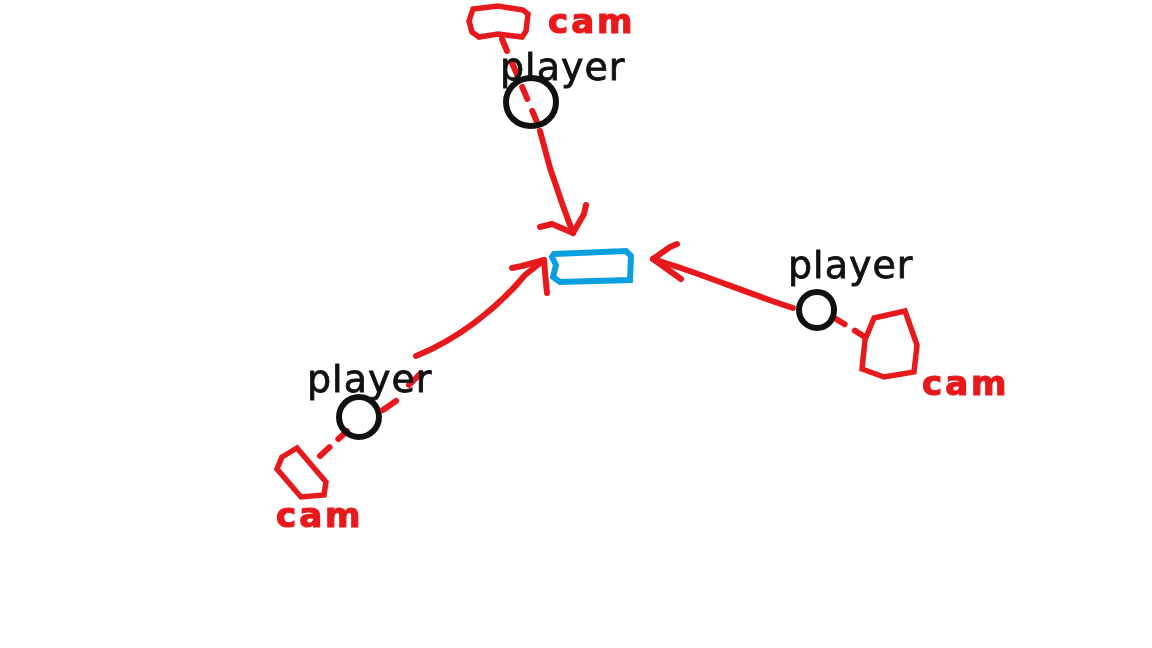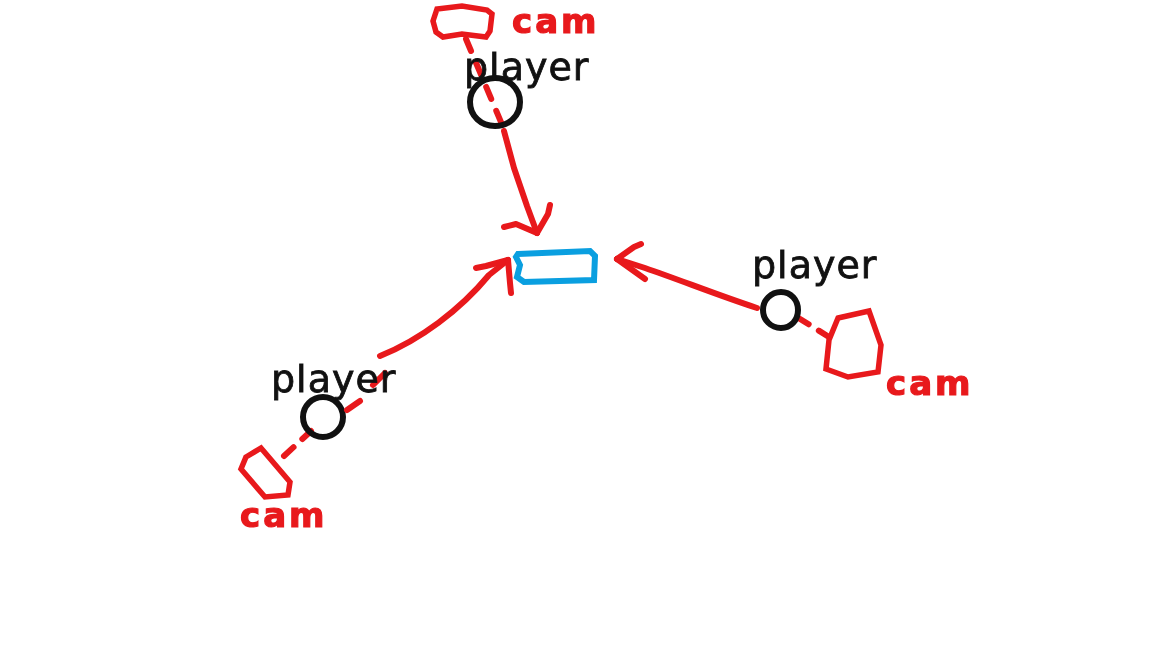--- a/index.html
+++ b/index.html
@@ -9,20 +9,21 @@
   }
   body {
     font-family: "Liberation Sans", sans-serif;
   }
   #canvas-wrap {
     position: relative;
     width: 1052px;
     height: 648px;
     background: #ffffff;
     overflow: hidden;
+    margin-left: 36px;
   }
   svg#sketch {
     position: absolute;
     top: 0;
     left: 0;
     width: 1152px;
     height: 648px;
     display: block;
   }
   .ink-red {

